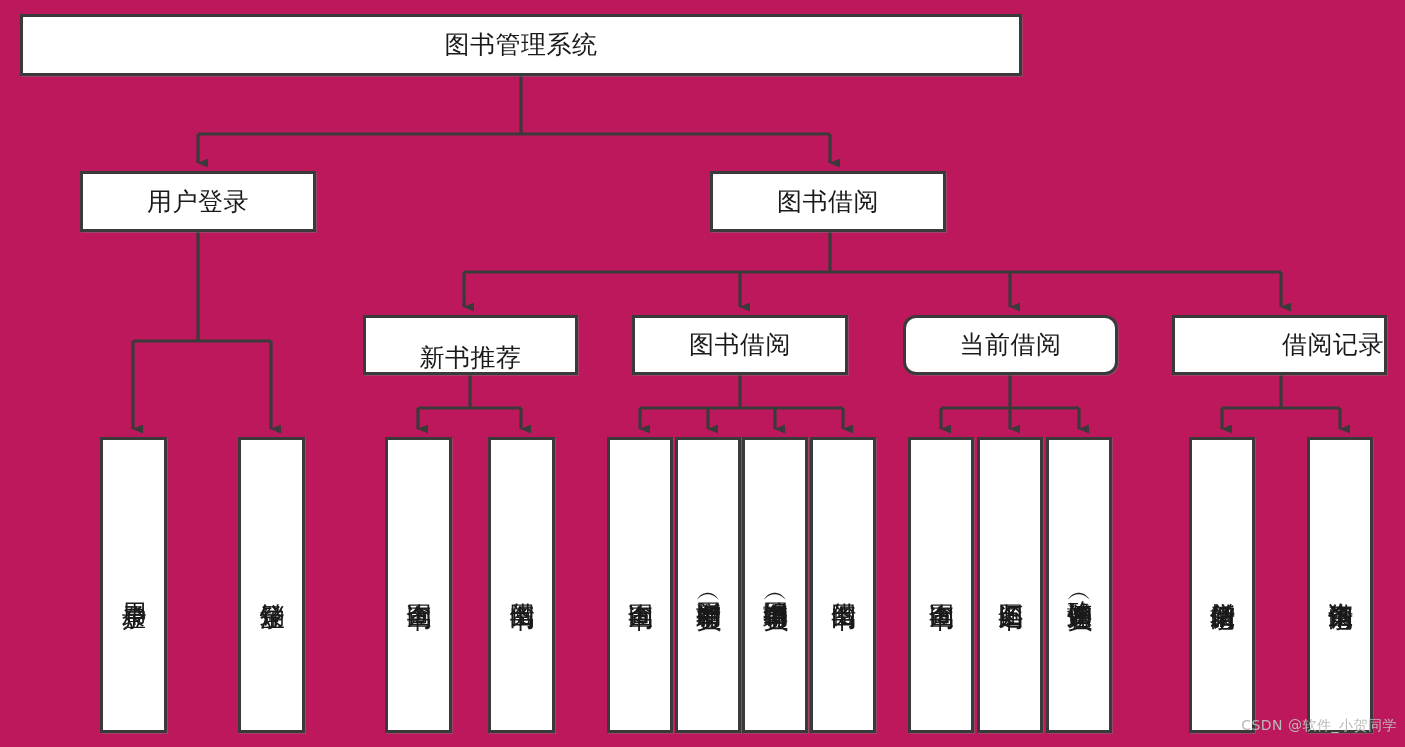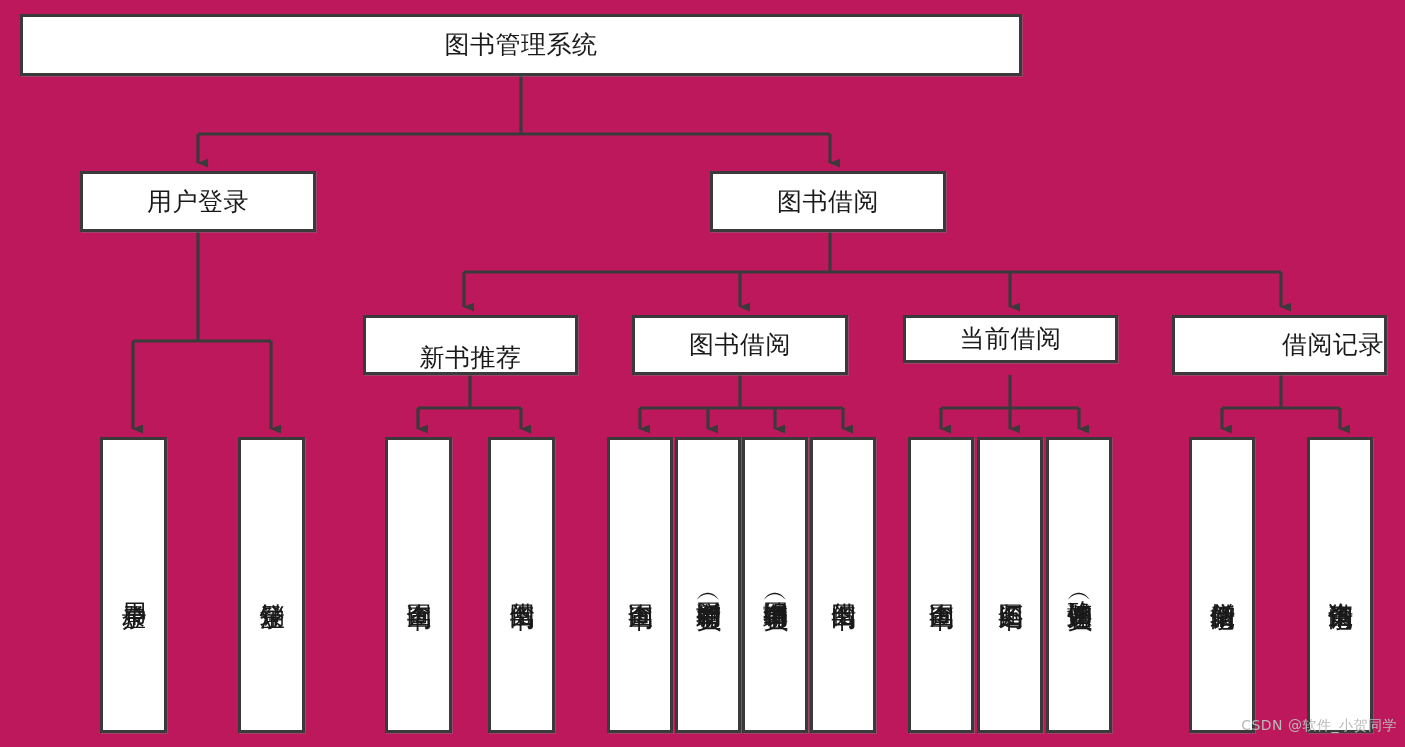--- a/index.html
+++ b/index.html
@@ -143,21 +143,21 @@
   </div>
 
   <div class="node lvl3 horiz" style="left:363px; top:315px; width:215px; height:60px;align-items:flex-end;">
     <span class="node-label">新书推荐</span>
   </div>
 
   <div class="node lvl3 horiz" style="left:632px; top:315px; width:216px; height:60px;">
     <span class="node-label">图书借阅</span>
   </div>
 
-  <div class="node lvl3 horiz" style="left:903px; top:315px; width:215px; height:48px;">
+  <div class="node lvl3 horiz" style="left:903px; top:315px; width:215px; height:60px;border-radius:13px;">
     <span class="node-label">当前借阅</span>
   </div>
 
   <div class="node lvl3 horiz" style="left:1172px; top:315px; width:215px; height:60px;justify-content:flex-end;">
     <span class="node-label">借阅记录</span>
   </div>
 
   <div class="node vert" style="left:100px; top:437px; width:67px; height:296px;">
     <span class="node-label">用户登录</span>
   </div>

